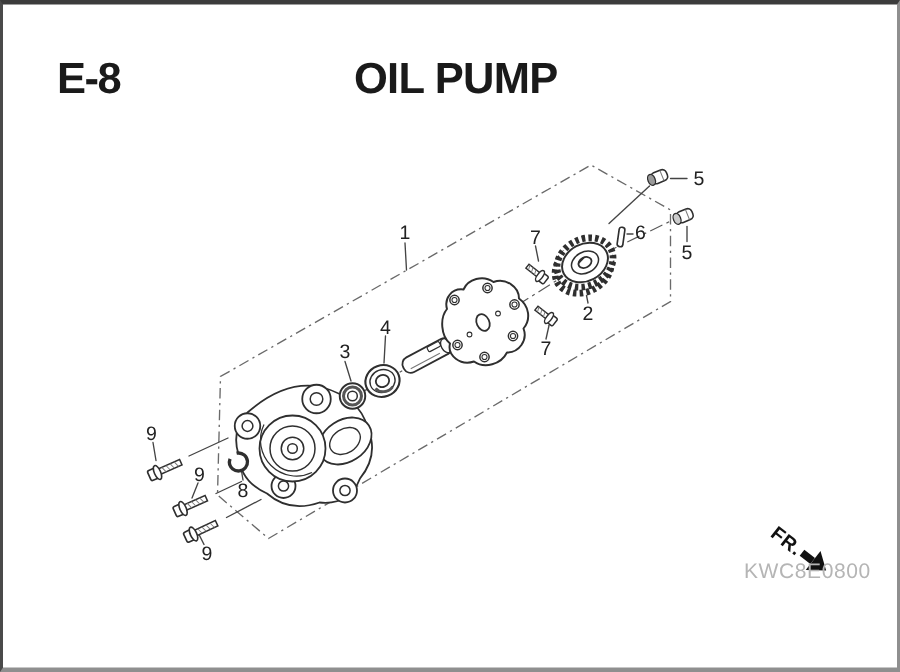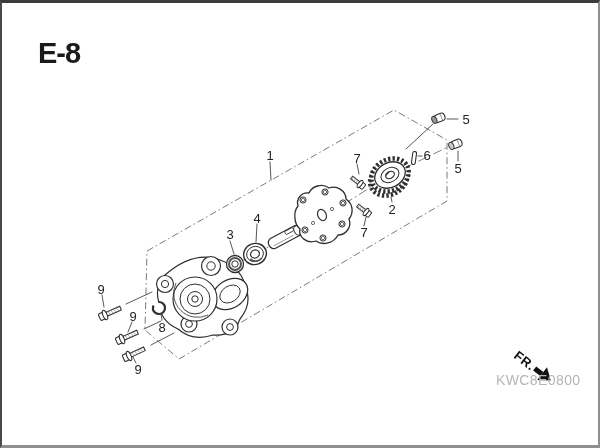--- a/index.html
+++ b/index.html
@@ -49,20 +49,21 @@
     position:absolute;left:494px;top:369px;
     font-size:14px;color:#b5b5b5;letter-spacing:0.4px;
   }
 </style>
 </head>
 <body>
 
 <div class="page">
 
   <div class="section-code">E-8</div>
+  <div class="page-title">OIL PUMP</div>
 
   <svg class="diagram-svg" width="600" height="448" viewBox="0 0 600 448">
 
     <g fill="none" stroke="#6a6a6a" stroke-width="0.9" stroke-dasharray="7 3 1.5 3">
       <path d="M145,248 L392,107 L445,137 L445,198 L177,356 L143,327 Z"></path>
     </g>
 
     <path d="M186,301 L233,261 L253,252 L283,234 L320,215 L388,172 L450,142" fill="none" stroke="#5a5a5a" stroke-width="0.8" stroke-dasharray="9 3 2 3"></path>
 
     <g stroke="#444" stroke-width="0.9" fill="none" stroke-linecap="round">

